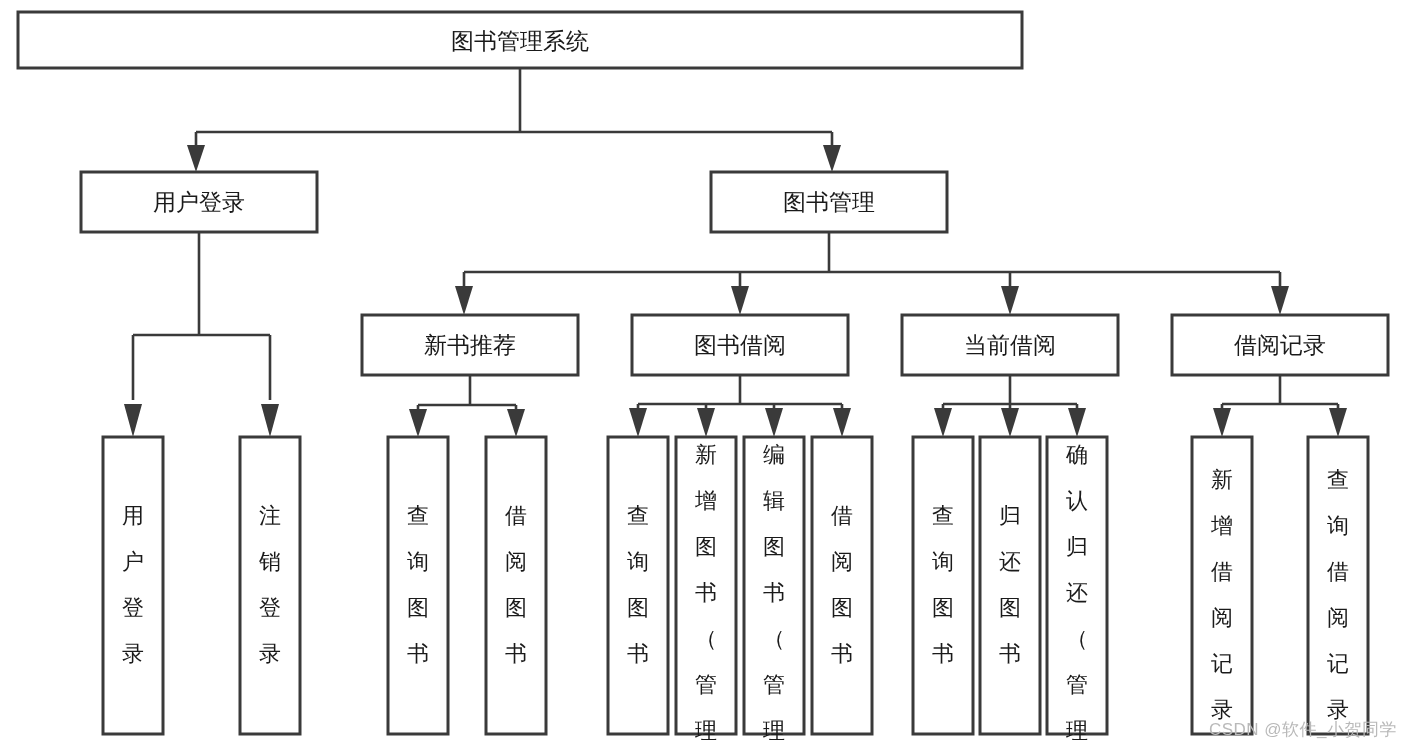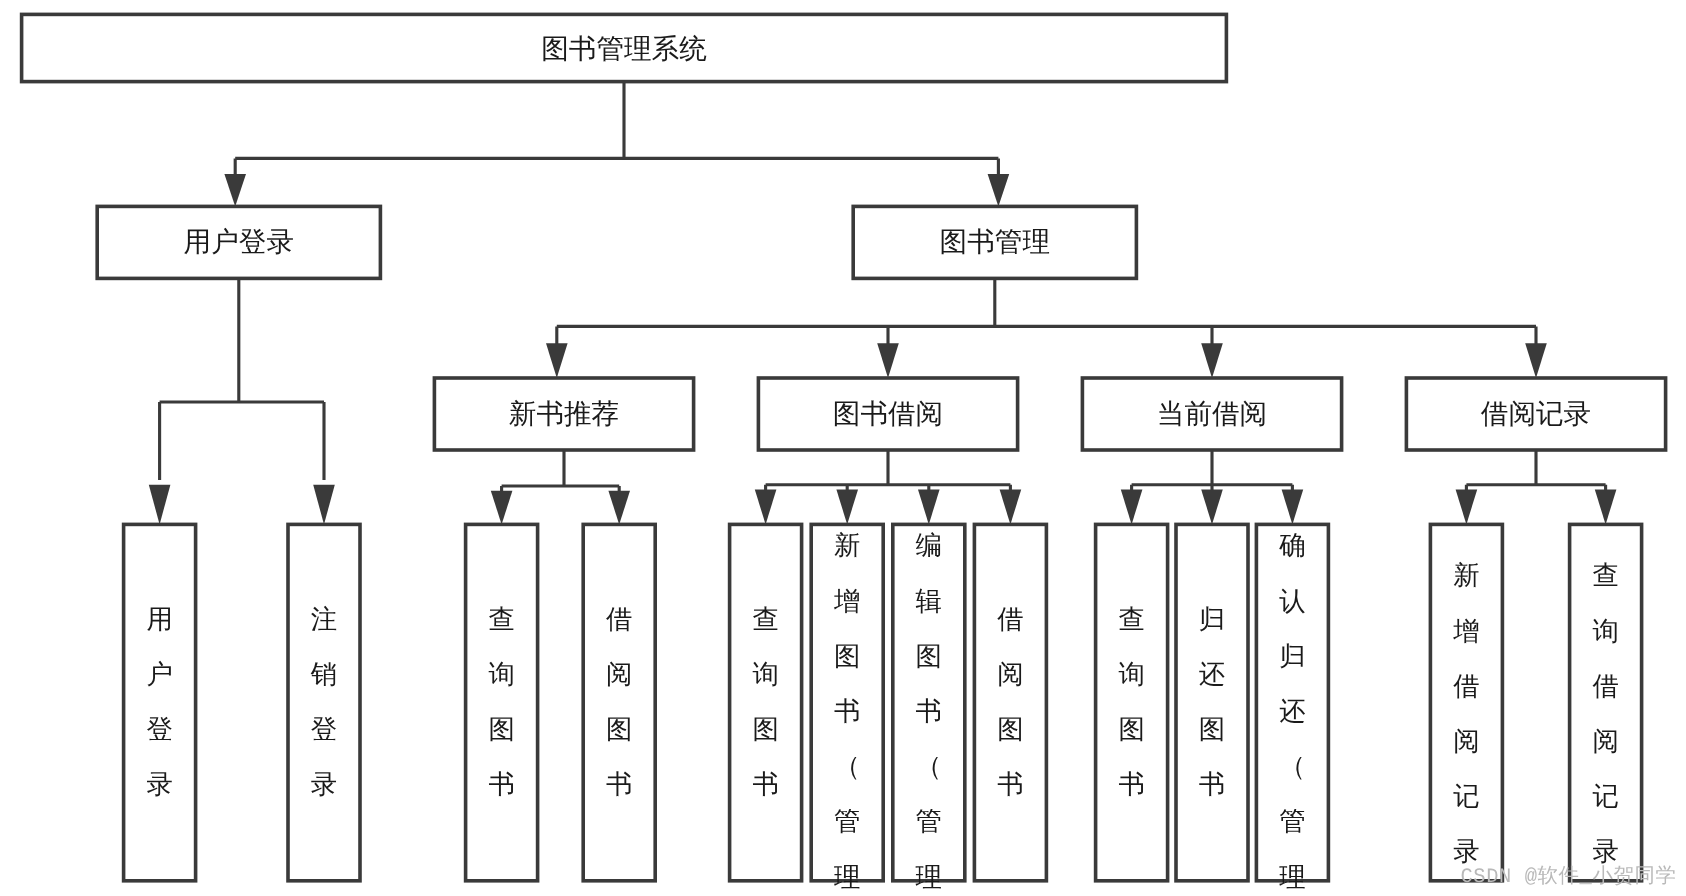--- a/index.html
+++ b/index.html
@@ -25,21 +25,21 @@
   }
   .leaf-label{
     font-family:"DejaVu Sans","Liberation Sans",sans-serif;
     fill:#1a1a1a;
     font-size:22px;
     text-anchor:middle;
   }
   .watermark{
     position:absolute;
     right:8px;bottom:6px;
-    font-family:Liberation Mono, monospace;
+    font-family:Liberation Sans, sans-serif;
     font-size:17px;
     color:#b9b9b9;
     letter-spacing:0.5px;
     white-space:nowrap;
     user-select:none;
   }
 </style>
 </head>
 <body>
 

